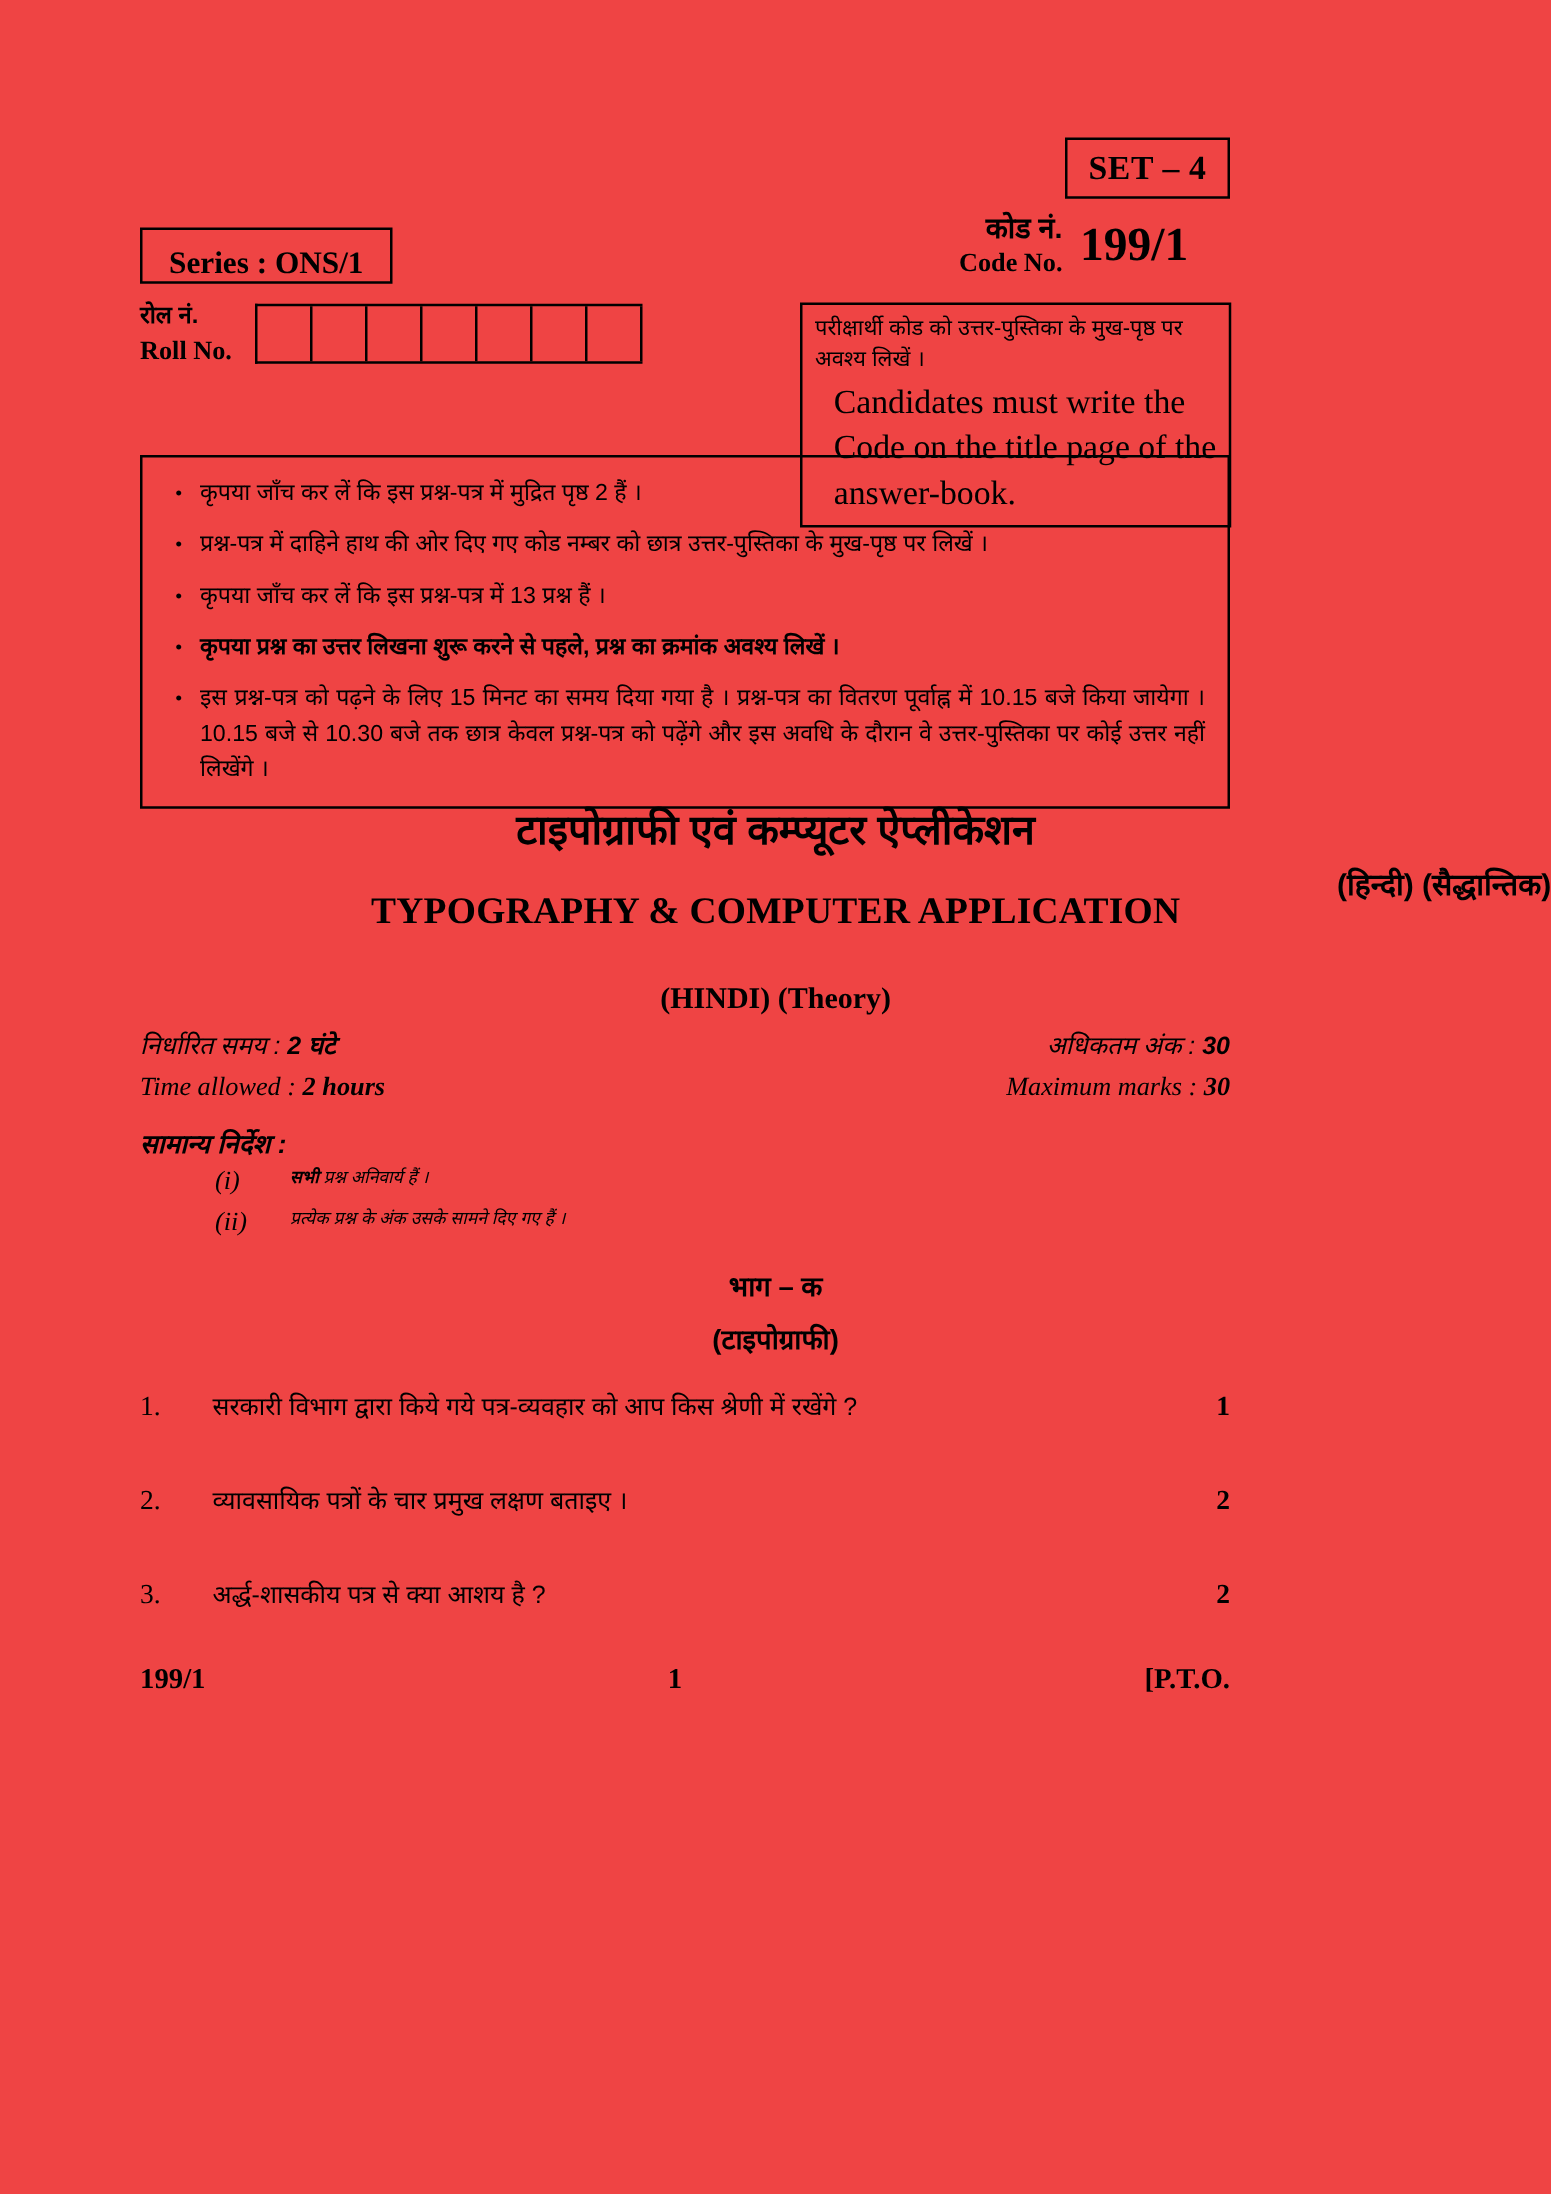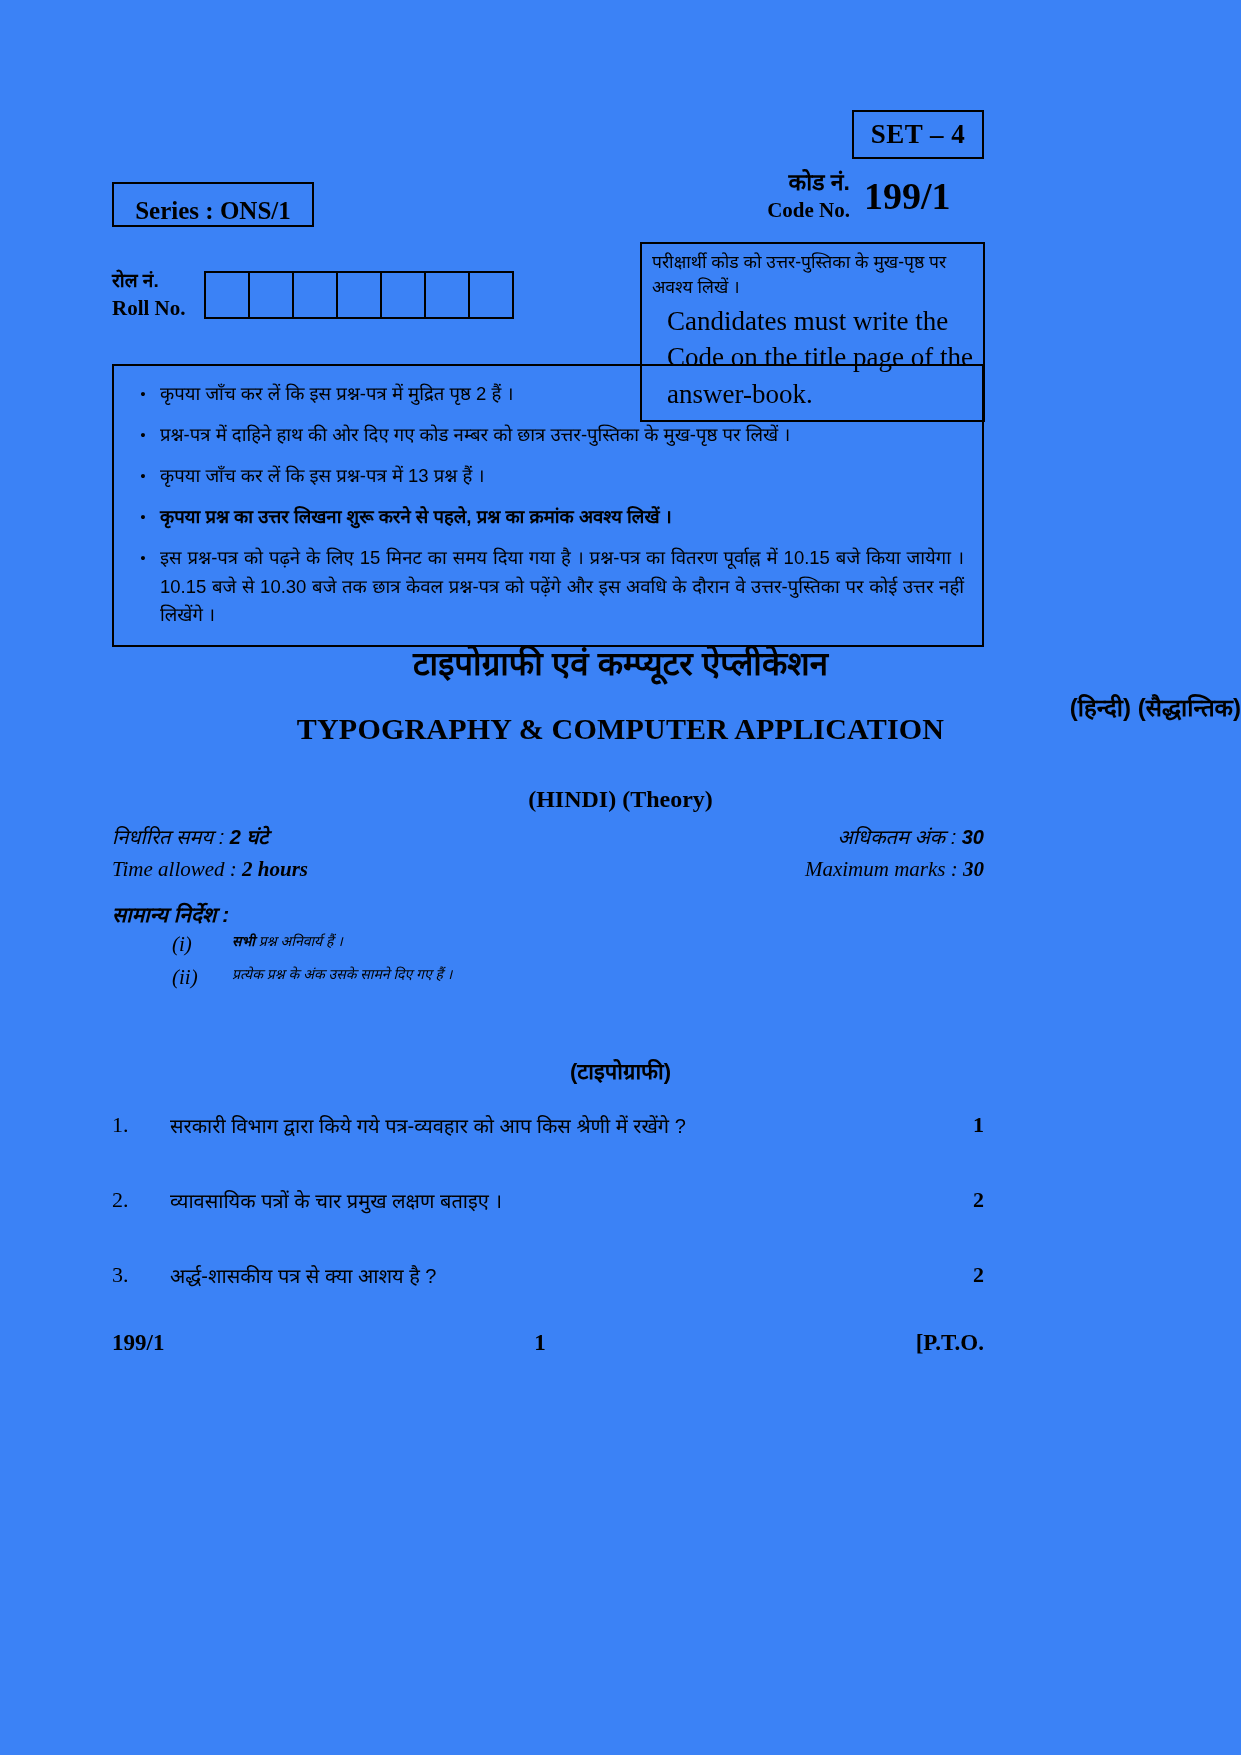--- a/index.html
+++ b/index.html
@@ -9,21 +9,21 @@
   }
   body {
     font-family: "Liberation Serif", "DejaVu Serif", serif;
     color: #000000;
   }
   .page {
     position: relative;
     width: 1241px;
     height: 1755px;
     margin: 0 auto;
-    background: #3b82f6;
+    background: #ef4444;
     overflow: hidden;
   }
 
   
   .abs { position: absolute; }
 
   
   .set-box {
     left: 852px;
     top: 110px;
@@ -69,21 +69,21 @@
   .code-number {
     font-size: 38px;
     font-weight: bold;
     margin-left: 14px;
     letter-spacing: 0px;
   }
 
   
   .roll-wrap {
     left: 112px;
-    top: 268px;
+    top: 240px;
     display: flex;
     align-items: center;
   }
   .roll-labels {
     font-size: 21px;
     font-weight: bold;
     line-height: 1.35;
     width: 92px;
   }
   .roll-labels .hi { font-family: "Liberation Sans", sans-serif; font-size: 19px; }
@@ -399,20 +399,21 @@
     <div class="gen-item">
       <div class="gen-num">(i)</div>
       <div class="gen-text"><b>सभी</b><span> प्रश्न अनिवार्य हैं ।</span></div>
     </div>
     <div class="gen-item">
       <div class="gen-num">(ii)</div>
       <div class="gen-text">प्रत्येक प्रश्न के अंक उसके सामने दिए गए हैं ।</div>
     </div>
   </div>
 
+  <div class="abs sec-head">भाग – क</div>
   <div class="abs sec-sub">(टाइपोग्राफी)</div>
 
   <div class="abs questions">
 
     <div class="q-row">
       <div class="q-num">1.</div>
       <div class="q-text">सरकारी विभाग द्वारा किये गये पत्र-व्यवहार को आप किस श्रेणी में रखेंगे ?</div>
       <div class="q-marks">1</div>
     </div>
 

